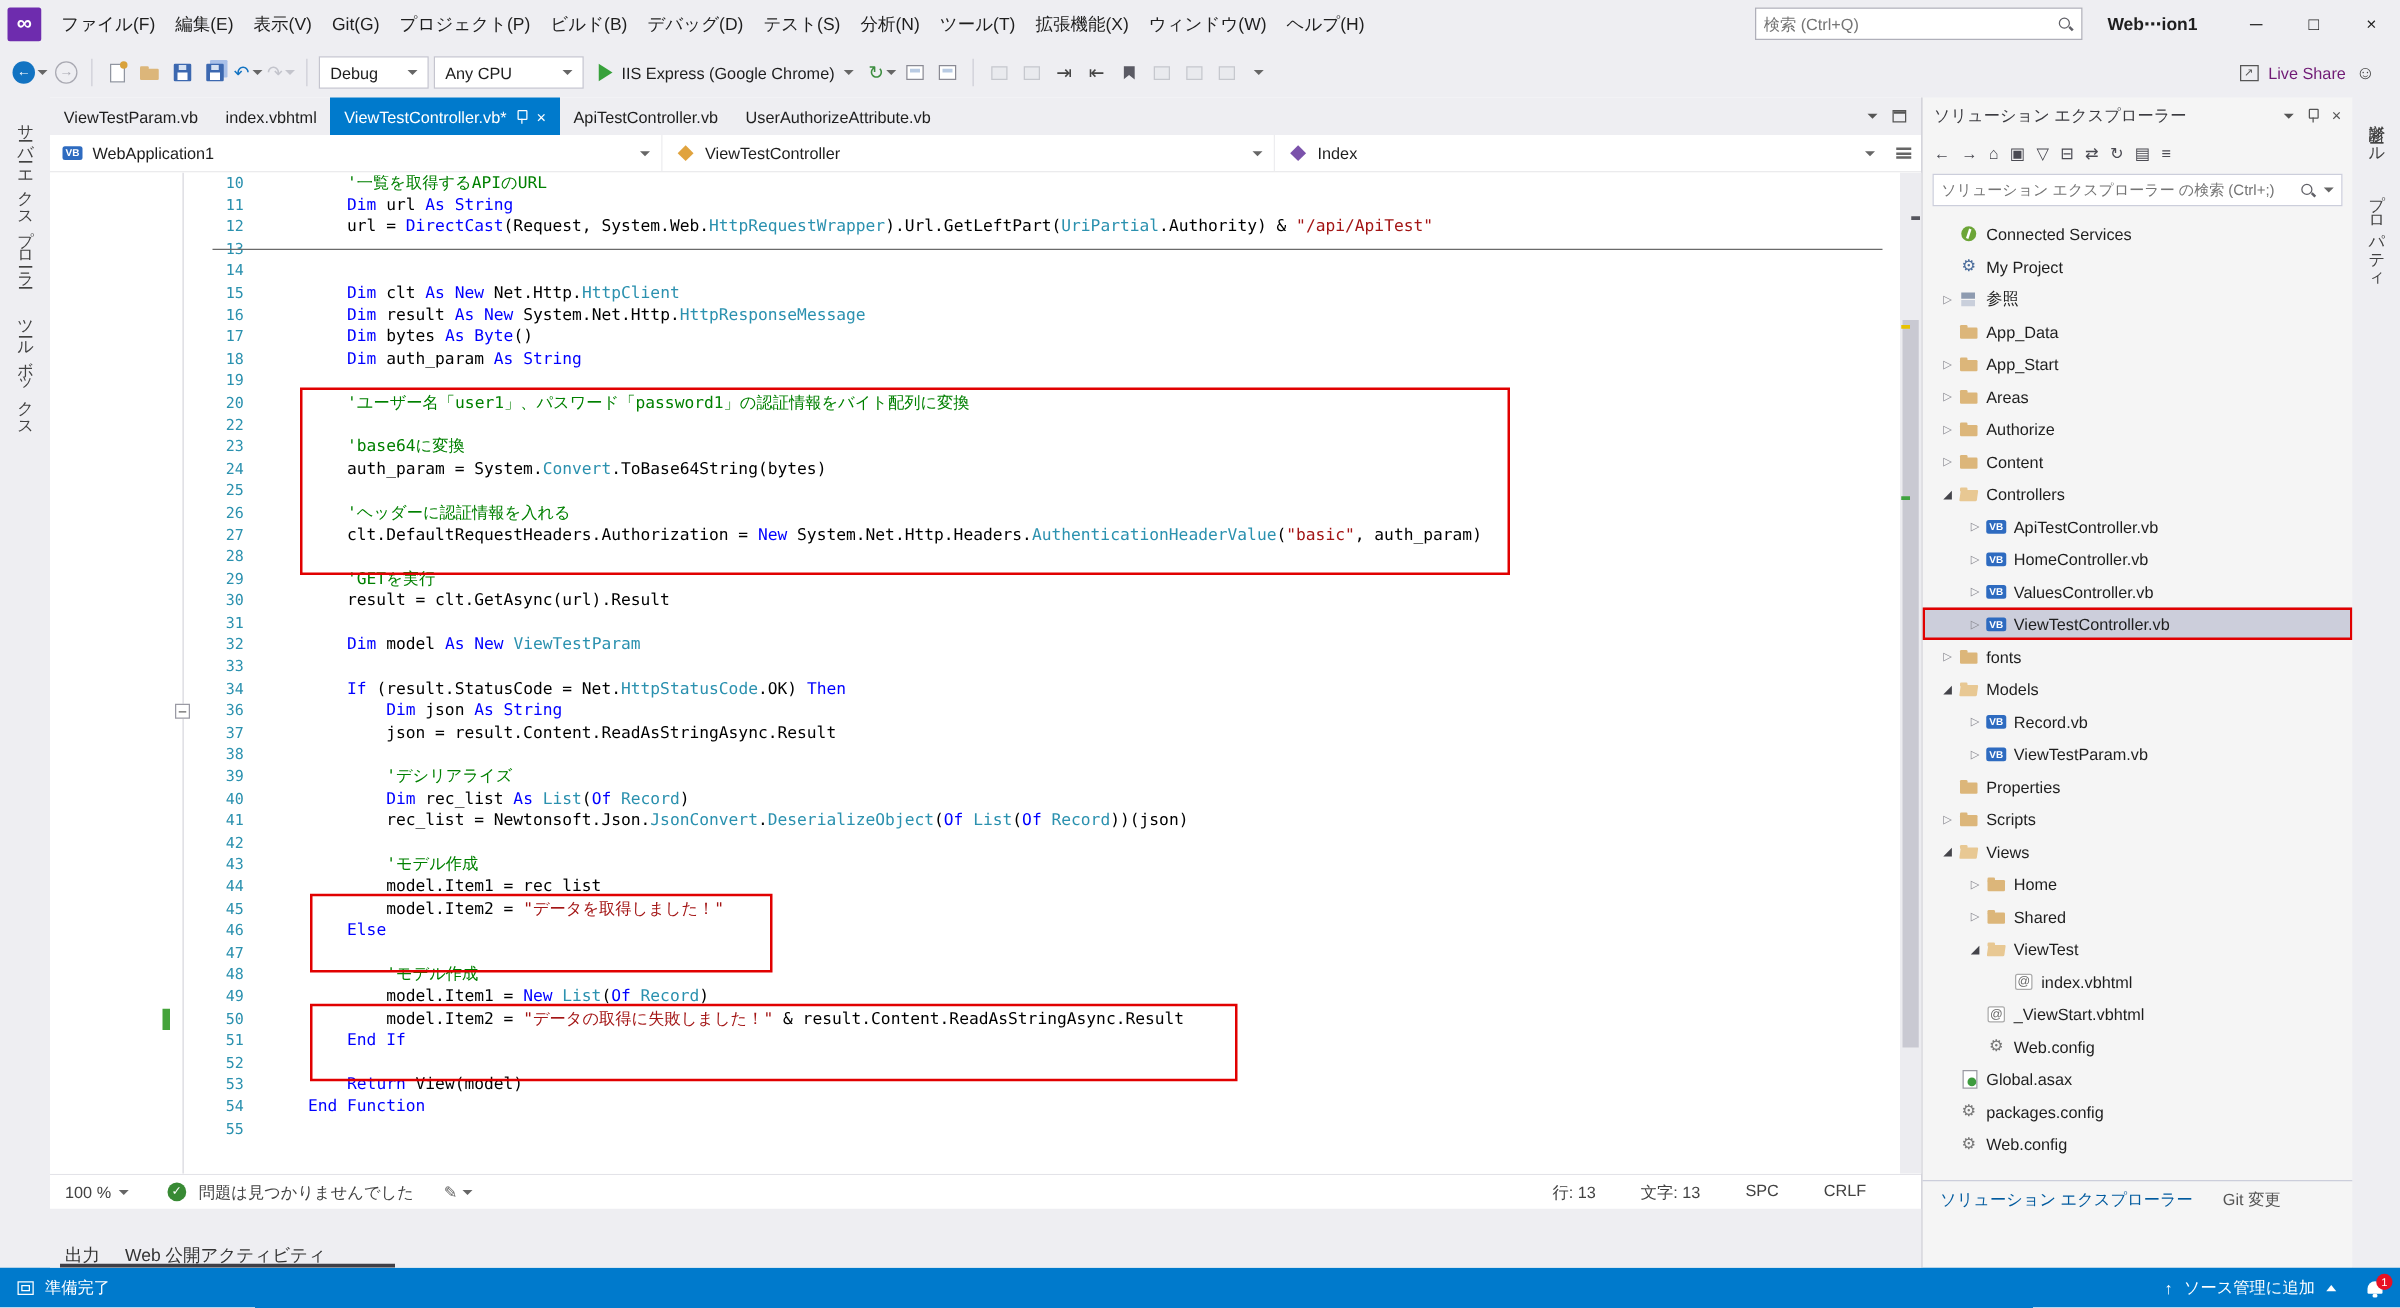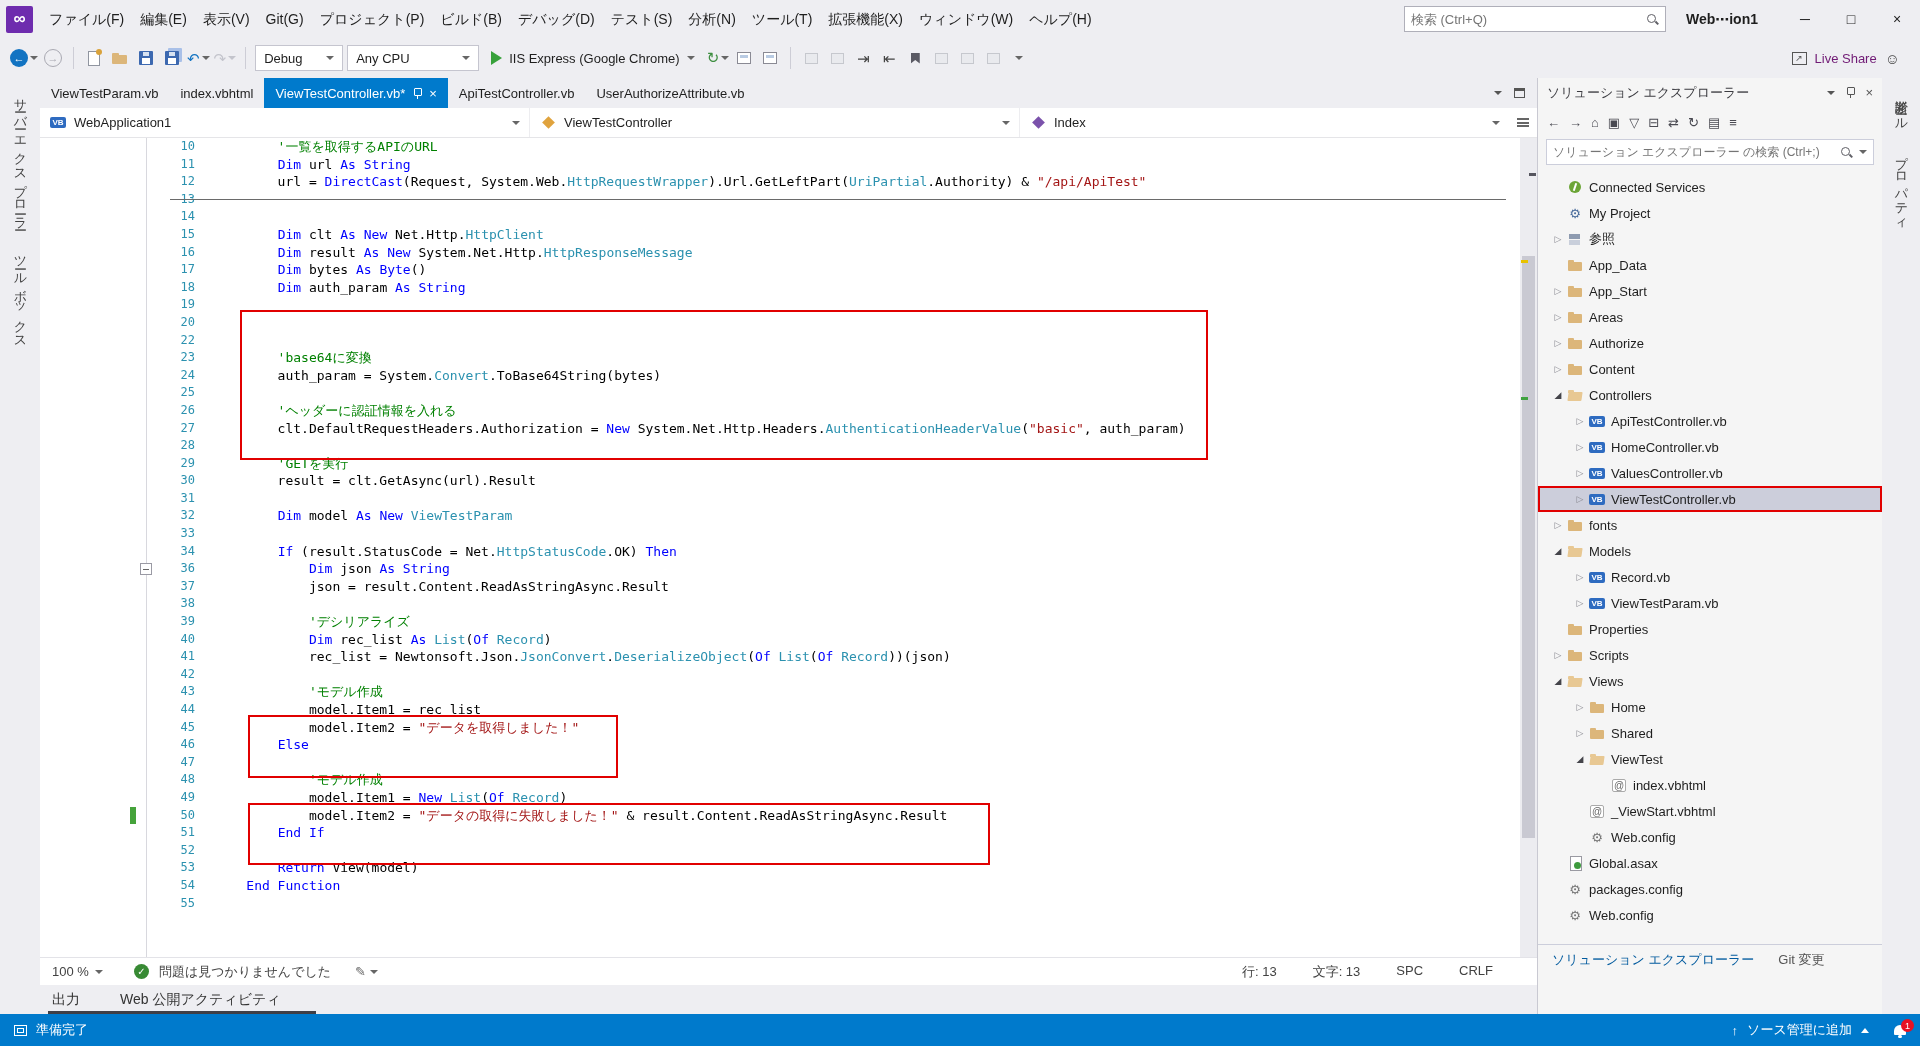--- a/index.html
+++ b/index.html
@@ -16,21 +16,21 @@
 .wintitle{font-weight:bold;font-size:14px;margin:0 24px 0 20px;white-space:nowrap}
 .winbtn{width:46px;height:38px;display:flex;align-items:center;justify-content:center;font-size:14px;color:#1E1E1E}
 
 
 .toolbar{height:40px;display:flex;align-items:center;background:#EEEEF2;padding:0 10px;gap:4px}
 .tbico{height:26px;min-width:22px;display:flex;align-items:center;justify-content:center;gap:2px}
 .sep{width:1px;height:22px;background:#CDCDD6;margin:0 5px}
 .chev{width:0;height:0;border-left:4px solid transparent;border-right:4px solid transparent;border-top:4px solid currentColor;display:inline-block}
 .combo{height:26px;background:#fff;border:1px solid #C5C5CF;display:flex;align-items:center;padding:0 8px;font-size:13px;color:#1E1E1E}
 .combo .chev{margin-left:auto;color:#666}
-.debug-combo{width:88px}.cpu-combo{width:132px}
+.debug-combo{width:88px}.cpu-combo{width:120px}
 .runbtn{display:flex;align-items:center;gap:7px;padding:0 8px;height:26px;color:#1E1E1E;font-size:13px}
 .play{width:0;height:0;border-left:11px solid #37A13B;border-top:7px solid transparent;border-bottom:7px solid transparent}
 .i-navback{width:18px;height:18px;border-radius:50%;background:#1273C2;color:#fff;display:flex;align-items:center;justify-content:center;font-size:11px}
 .i-navfwd{width:18px;height:18px;border-radius:50%;border:1px solid #A9A9B2;color:#A9A9B2;display:flex;align-items:center;justify-content:center;font-size:11px}
 .i-doc{width:12px;height:15px;background:#fff;border:1px solid #9095A0;position:relative}
 .i-doc::after{content:"";position:absolute;right:-3px;top:-3px;width:6px;height:6px;background:#D9A23B;border-radius:50%}
 .i-folder-s{position:relative;width:16px;height:14px}
 .i-folder-s::before{content:"";position:absolute;left:0;top:4px;width:15px;height:9px;background:#DCB67A;border-radius:1px}
 .i-folder-s::after{content:"";position:absolute;left:0;top:2px;width:7px;height:3px;background:#DCB67A;border-radius:1px 1px 0 0}
 .i-save{width:14px;height:14px;background:#3C68B0;position:relative;border-radius:1px}
@@ -101,21 +101,21 @@
 .tick-y{left:1px;right:9px;top:122px;background:#E8C200}
 .tick-g{left:1px;right:9px;top:259px;background:#3FA23F}
 
 
 .estatus{height:28px;background:#fff;border-top:1px solid #E3E3E8;display:flex;align-items:center;font-size:13px;color:#424242;padding-left:12px;gap:10px}
 .zoom{display:flex;align-items:center;gap:6px;width:72px}
 .okchk{width:15px;height:15px;border-radius:50%;background:#388A34;color:#fff;display:flex;align-items:center;justify-content:center}
 .okchk::before{content:"✓";font-size:10px}
 .cleanup{display:flex;align-items:center;gap:4px;margin-left:14px;color:#666}
 .es-right{margin-left:auto;display:flex;gap:36px;padding-right:44px}
-.ptabs{height:29px;background:#EEEEF2;display:flex;align-items:center;gap:40px;padding-left:12px;position:relative}
+.ptabs{height:47px;background:#EEEEF2;display:flex;align-items:flex-end;gap:20px;padding-left:12px;position:relative}
 .ptab{font-size:14px;color:#333}
 .ptabs::after{content:"";position:absolute;left:8px;bottom:0;width:268px;height:3px;background:#3F3F46}
 
 
 .sepanel{width:345px;display:flex;flex-direction:column;background:#F5F5F5;border-left:1px solid #C9C9D2}
 .se-header{height:29px;display:flex;align-items:center;padding:0 9px;font-size:13px;color:#3B3B40}
 .se-hicons{margin-left:auto;display:flex;align-items:center;gap:10px;color:#555}
 .se-toolbar{height:30px;display:flex;align-items:center;gap:9px;padding:0 9px;color:#4A4A52}
 .se-tool{font-size:13px;line-height:1}
 .se-search{height:26px;margin:2px 8px 5px;background:#fff;border:1px solid #CCCEDB;display:flex;align-items:center;padding:0 6px;gap:6px}
@@ -341,21 +341,21 @@
           <div class="crow"><span class="cmark"></span><span class="cln">10</span><span class="cout"></span><span class="ctext"><span class="tk-c">        '一覧を取得するAPIのURL</span></span></div>
           <div class="crow"><span class="cmark"></span><span class="cln">11</span><span class="cout"></span><span class="ctext"><span class="tk-p">        </span><span class="tk-k">Dim</span><span class="tk-p"> url </span><span class="tk-k">As</span><span class="tk-p"> </span><span class="tk-k">String</span></span></div>
           <div class="crow"><span class="cmark"></span><span class="cln">12</span><span class="cout"></span><span class="ctext"><span class="tk-p">        url = </span><span class="tk-k">DirectCast</span><span class="tk-p">(Request, System.Web.</span><span class="tk-t">HttpRequestWrapper</span><span class="tk-p">).Url.GetLeftPart(</span><span class="tk-t">UriPartial</span><span class="tk-p">.Authority) &amp; </span><span class="tk-s">"/api/ApiTest"</span></span></div>
           <div class="crow"><span class="cmark"></span><span class="cln">13</span><span class="cout"></span><span class="ctext"></span></div>
           <div class="crow"><span class="cmark"></span><span class="cln">14</span><span class="cout"></span><span class="ctext"></span></div>
           <div class="crow"><span class="cmark"></span><span class="cln">15</span><span class="cout"></span><span class="ctext"><span class="tk-p">        </span><span class="tk-k">Dim</span><span class="tk-p"> clt </span><span class="tk-k">As</span><span class="tk-p"> </span><span class="tk-k">New</span><span class="tk-p"> Net.Http.</span><span class="tk-t">HttpClient</span></span></div>
           <div class="crow"><span class="cmark"></span><span class="cln">16</span><span class="cout"></span><span class="ctext"><span class="tk-p">        </span><span class="tk-k">Dim</span><span class="tk-p"> result </span><span class="tk-k">As</span><span class="tk-p"> </span><span class="tk-k">New</span><span class="tk-p"> System.Net.Http.</span><span class="tk-t">HttpResponseMessage</span></span></div>
           <div class="crow"><span class="cmark"></span><span class="cln">17</span><span class="cout"></span><span class="ctext"><span class="tk-p">        </span><span class="tk-k">Dim</span><span class="tk-p"> bytes </span><span class="tk-k">As</span><span class="tk-p"> </span><span class="tk-k">Byte</span><span class="tk-p">()</span></span></div>
           <div class="crow"><span class="cmark"></span><span class="cln">18</span><span class="cout"></span><span class="ctext"><span class="tk-p">        </span><span class="tk-k">Dim</span><span class="tk-p"> auth_param </span><span class="tk-k">As</span><span class="tk-p"> </span><span class="tk-k">String</span></span></div>
           <div class="crow"><span class="cmark"></span><span class="cln">19</span><span class="cout"></span><span class="ctext"></span></div>
-          <div class="crow"><span class="cmark"></span><span class="cln">20</span><span class="cout"></span></div>
+          <div class="crow"><span class="cmark"></span><span class="cln">20</span><span class="cout"></span><span class="ctext"><span class="tk-c">        'ユーザー名「user1」、パスワード「password1」の認証情報をバイト配列に変換</span></span></div>
           <div class="crow"><span class="cmark"></span><span class="cln">22</span><span class="cout"></span><span class="ctext"></span></div>
           <div class="crow"><span class="cmark"></span><span class="cln">23</span><span class="cout"></span><span class="ctext"><span class="tk-c">        'base64に変換</span></span></div>
           <div class="crow"><span class="cmark"></span><span class="cln">24</span><span class="cout"></span><span class="ctext"><span class="tk-p">        auth_param = System.</span><span class="tk-t">Convert</span><span class="tk-p">.ToBase64String(bytes)</span></span></div>
           <div class="crow"><span class="cmark"></span><span class="cln">25</span><span class="cout"></span><span class="ctext"></span></div>
           <div class="crow"><span class="cmark"></span><span class="cln">26</span><span class="cout"></span><span class="ctext"><span class="tk-c">        'ヘッダーに認証情報を入れる</span></span></div>
           <div class="crow"><span class="cmark"></span><span class="cln">27</span><span class="cout"></span><span class="ctext"><span class="tk-p">        clt.DefaultRequestHeaders.Authorization = </span><span class="tk-k">New</span><span class="tk-p"> System.Net.Http.Headers.</span><span class="tk-t">AuthenticationHeaderValue</span><span class="tk-p">(</span><span class="tk-s">"basic"</span><span class="tk-p">, auth_param)</span></span></div>
           <div class="crow"><span class="cmark"></span><span class="cln">28</span><span class="cout"></span><span class="ctext"></span></div>
           <div class="crow"><span class="cmark"></span><span class="cln">29</span><span class="cout"></span><span class="ctext"><span class="tk-c">        'GETを実行</span></span></div>
           <div class="crow"><span class="cmark"></span><span class="cln">30</span><span class="cout"></span><span class="ctext"><span class="tk-p">        result = clt.GetAsync(url).Result</span></span></div>
           <div class="crow"><span class="cmark"></span><span class="cln">31</span><span class="cout"></span><span class="ctext"></span></div>

